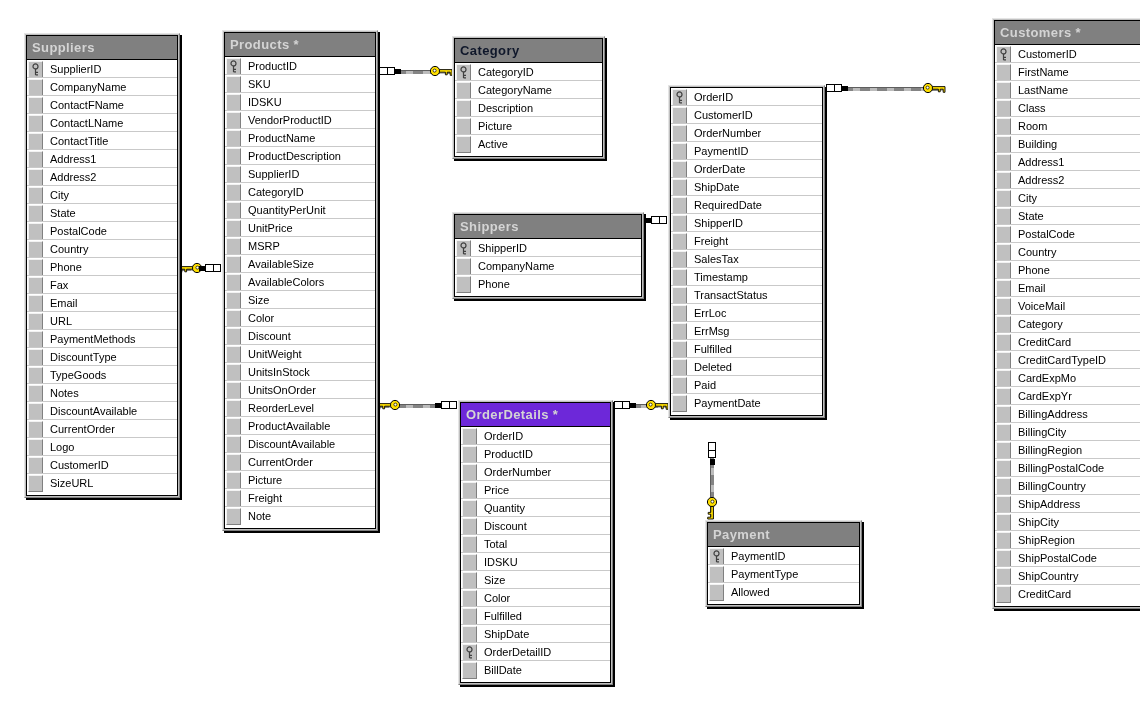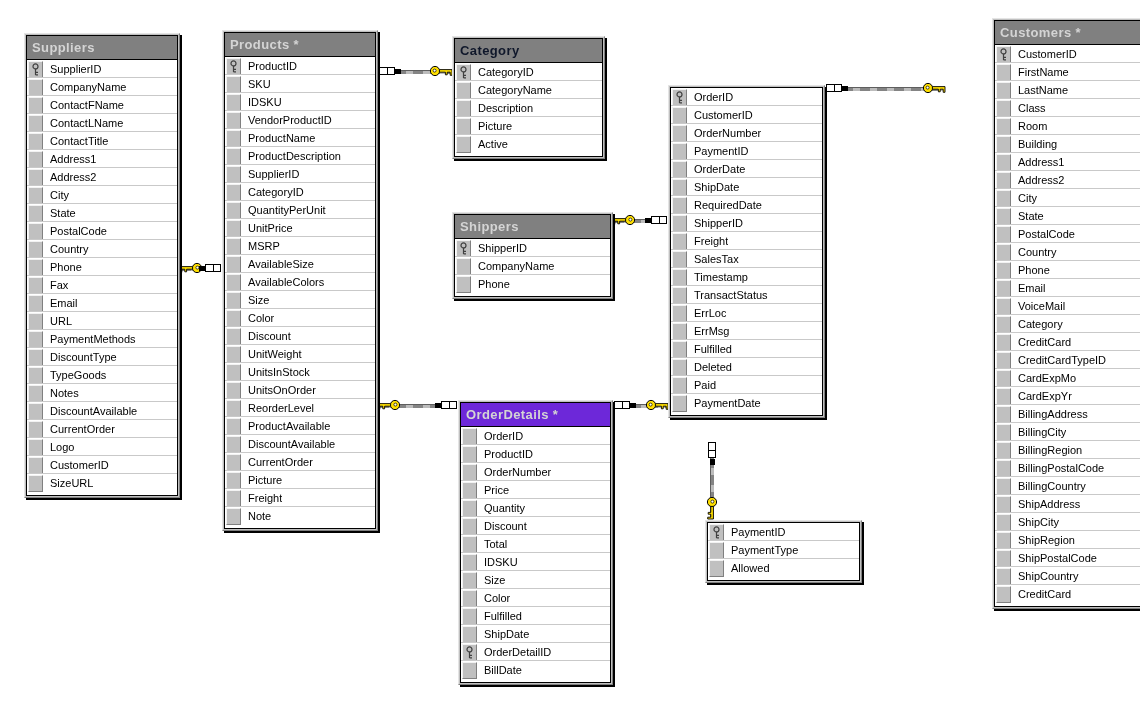--- a/index.html
+++ b/index.html
@@ -401,21 +401,21 @@
             <div class="sel"></div>
             <span class="fname">Picture</span>
           </div>
           <div class="row">
             <div class="sel"></div>
             <span class="fname">Active</span>
           </div>
         </div>
     </div>
   </div>
-    <div class="tbl" style="left: 452px; top: 212px; width: 161px;">
+    <div class="tbl" style="left: 452px; top: 212px; width: 192px;">
     <div class="tbl-inner">
       <div class="tbl-title" style="background: rgb(128, 128, 128); color: rgb(212, 212, 212);">Shippers</div>
       <div class="tbl-rows">
           <div class="row">
             <div class="sel">
               <span style="line-height: 0;"><svg viewBox="0 0 9 13" width="9" height="13">
                   <circle cx="4.5" cy="3.4" r="2.5" fill="none" stroke="#404040" stroke-width="1.2"></circle>
                   <path d="M4.5 5.9 V12 M4.5 9.3 H7 M4.5 11.8 H7" stroke="#404040" stroke-width="1.2" fill="none"></path>
                 </svg></span>
             </div>
@@ -578,20 +578,21 @@
           </div>
           <div class="row">
             <div class="sel"></div>
             <span class="fname">PaymentDate</span>
           </div>
         </div>
     </div>
   </div>
     <div class="tbl" style="left: 705px; top: 520px; width: 157px;">
     <div class="tbl-inner">
+      <div class="tbl-title" style="background: rgb(128, 128, 128); color: rgb(212, 212, 212);">Payment</div>
       <div class="tbl-rows">
           <div class="row">
             <div class="sel">
               <span style="line-height: 0;"><svg viewBox="0 0 9 13" width="9" height="13">
                   <circle cx="4.5" cy="3.4" r="2.5" fill="none" stroke="#404040" stroke-width="1.2"></circle>
                   <path d="M4.5 5.9 V12 M4.5 9.3 H7 M4.5 11.8 H7" stroke="#404040" stroke-width="1.2" fill="none"></path>
                 </svg></span>
             </div>
             <span class="fname">PaymentID</span>
           </div>

